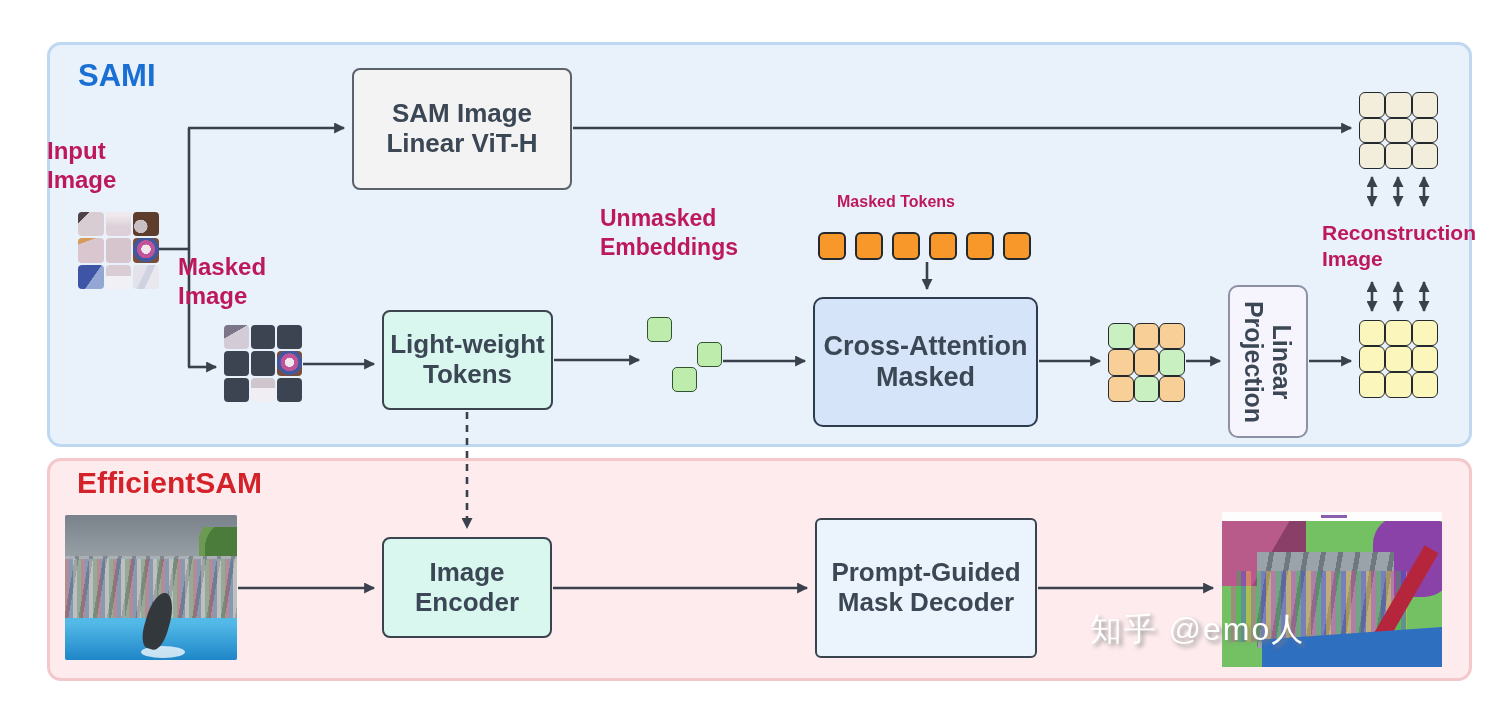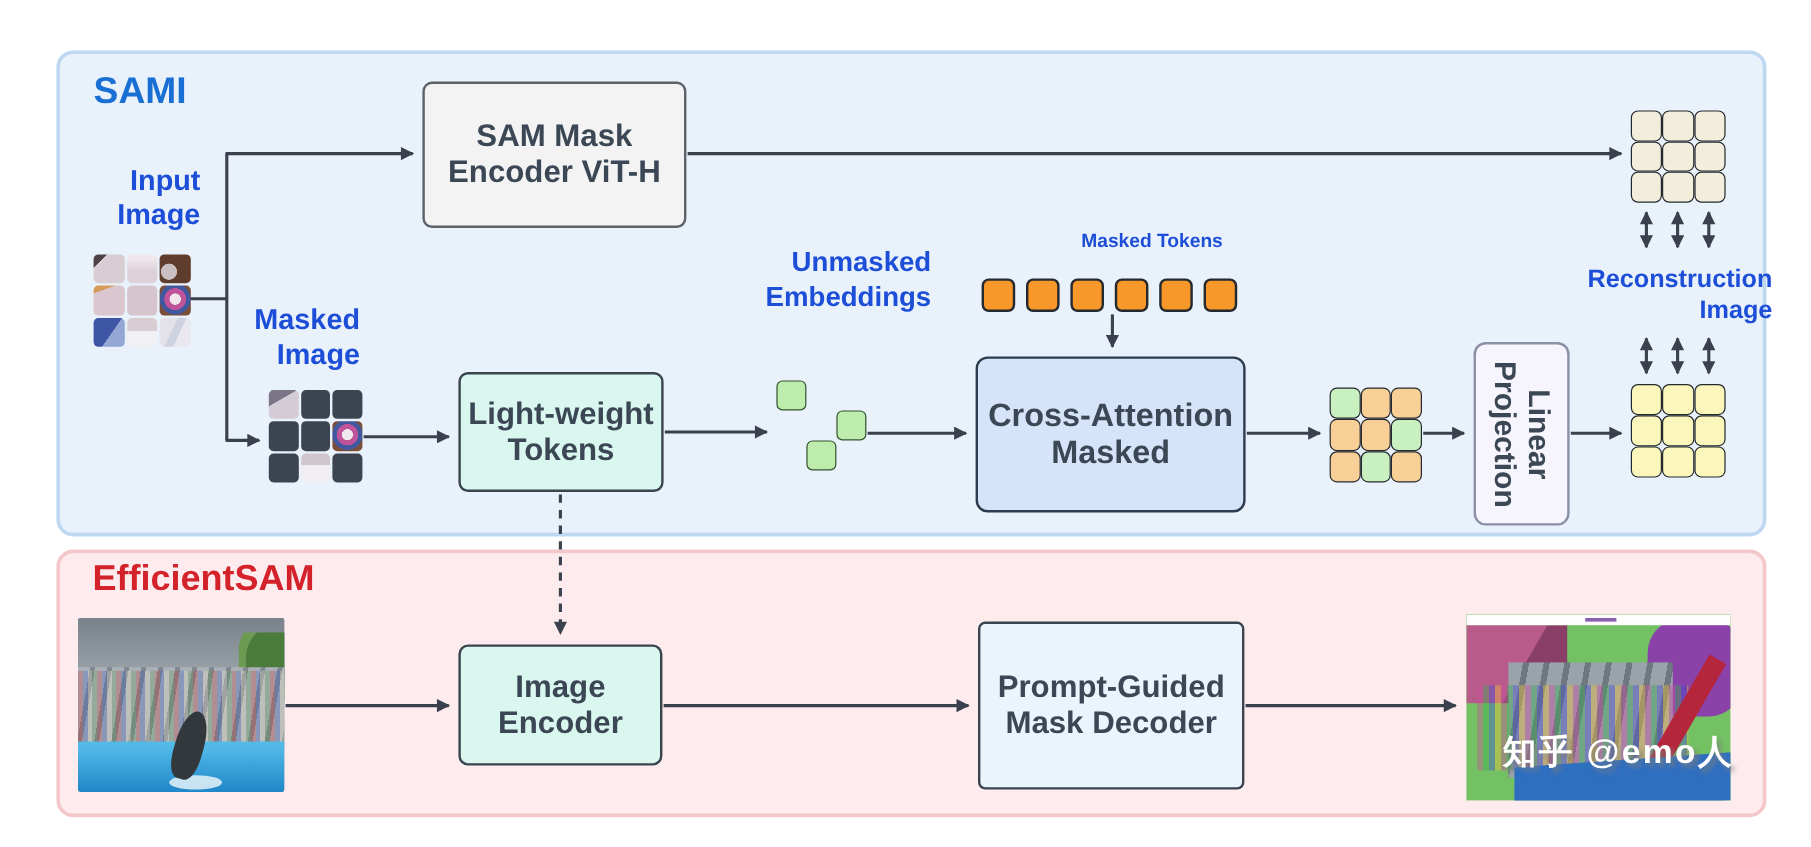--- a/index.html
+++ b/index.html
@@ -4,21 +4,21 @@
 <style>
   html,body{margin:0;padding:0;}
   body{
     width:1509px;height:706px;position:relative;background:#ffffff;
     font-family:"Liberation Sans",sans-serif;overflow:hidden;
   }
   .panel{position:absolute;border-radius:14px;box-sizing:content-box;z-index:1;}
   #sami-panel{left:47px;top:42px;width:1419px;height:399px;background:#e9f1fb;border:3px solid #bed8f2;}
   #esam-panel{left:47px;top:458px;width:1419px;height:217px;background:#fdebed;border:3px solid #f4c7cb;}
 
-  .label{position:absolute;font-weight:bold;color:#1d4ed8;text-align:right;z-index:4;}
+  .label{position:absolute;font-weight:bold;color:#be185d;text-align:left;z-index:4;}
   #sami-title{left:78px;top:58px;font-size:31px;color:#1a6fd4;text-align:left;}
   #esam-title{left:77px;top:466px;font-size:30px;color:#d4222a;text-align:left;}
   #input-label{left:47px;top:136px;width:120px;font-size:24px;line-height:1.22;}
   #masked-label{left:178px;top:252px;width:122px;font-size:24px;line-height:1.22;}
   #ue-label{left:600px;top:204px;width:176px;font-size:23px;line-height:1.28;}
   #mt-label{left:837px;top:193px;width:182px;font-size:16px;}
   #rl-label{left:1322px;top:220px;width:155px;font-size:21px;line-height:1.25;}
 
   .box{position:absolute;display:flex;align-items:center;justify-content:center;text-align:center;
        font-weight:bold;color:#3b4754;z-index:3;box-sizing:border-box;line-height:1.15;}
@@ -76,23 +76,23 @@
   .sg-lbl{position:absolute;left:45%;top:3px;width:26px;height:3px;background:#8a5fae;}
   .sg-wallL{position:absolute;left:0;top:9px;width:38%;height:42%;background:linear-gradient(120deg,#b85a8a 55%,#8a3f68 56%);}
   .sg-trees{position:absolute;right:-10px;top:4px;width:36%;height:52%;background:#8a41a8;border-radius:35%;}
   .sg-ramp{position:absolute;right:30px;top:30px;width:16px;height:110px;background:#b5263c;transform:rotate(30deg);}
   .sg-steps{position:absolute;left:16%;top:26%;width:62%;height:62%;
     background:repeating-linear-gradient(100deg,#9aa2aa 0 12px,#6f7880 12px 17px);}
   .sg-crowd{position:absolute;left:4%;top:38%;width:80%;height:46%;opacity:.6;
     background:repeating-linear-gradient(90deg,rgba(200,80,160,.7) 0 5px,rgba(60,170,80,.7) 5px 10px,rgba(70,80,210,.7) 10px 15px,rgba(240,190,60,.7) 15px 20px);}
   .sg-pool{position:absolute;left:18%;bottom:-6px;width:85%;height:26%;background:#2f6fc0;transform:skewY(-4deg);}
 
-  #watermark{position:absolute;left:950px;top:608px;width:495px;text-align:right;
-    font-size:28px;color:#ffffff;letter-spacing:2px;z-index:6;
-    text-shadow:3px 3px 4px rgba(125,125,125,.8);font-weight:bold;}
+  #watermark{position:absolute;left:950px;top:608px;width:495px;text-align:center;
+    font-size:32px;color:#ffffff;letter-spacing:2px;z-index:6;
+    text-shadow:3px 3px 4px rgba(125,125,125,.8);}
 
   #arrow-layer{position:absolute;left:0;top:0;z-index:2;pointer-events:none;}
   .arr{stroke:#3a414d;stroke-width:2.6;fill:none;}
   .dash{stroke-dasharray:7 6;}
 </style>
 </head>
 <body>
 
 <div class="panel" id="sami-panel"></div>
 <div class="panel" id="esam-panel"></div>
@@ -149,21 +149,21 @@
     <div class="mdark"></div>
     <div class="mdark"></div>
     <div class="mdark"></div>
     <div class="mv1"></div>
     <div class="mdark"></div>
     <div class="mv2"></div>
     <div class="mdark"></div>
   </div>
 
 <div class="box" id="sam-box">
-  <span>SAM Mask Encoder ViT-H</span>
+  <span>SAM Image Linear ViT-H</span>
 </div>
 <div class="box" id="lwe-box">
   <span>Light-weight Tokens</span>
 </div>
 
 <div class="label" id="ue-label">Unmasked Embeddings</div>
 <div class="label" id="mt-label">Masked Tokens</div>
 
 <div id="tokens-row">
     <div class="token" style="background: rgb(248, 152, 42);"></div>

